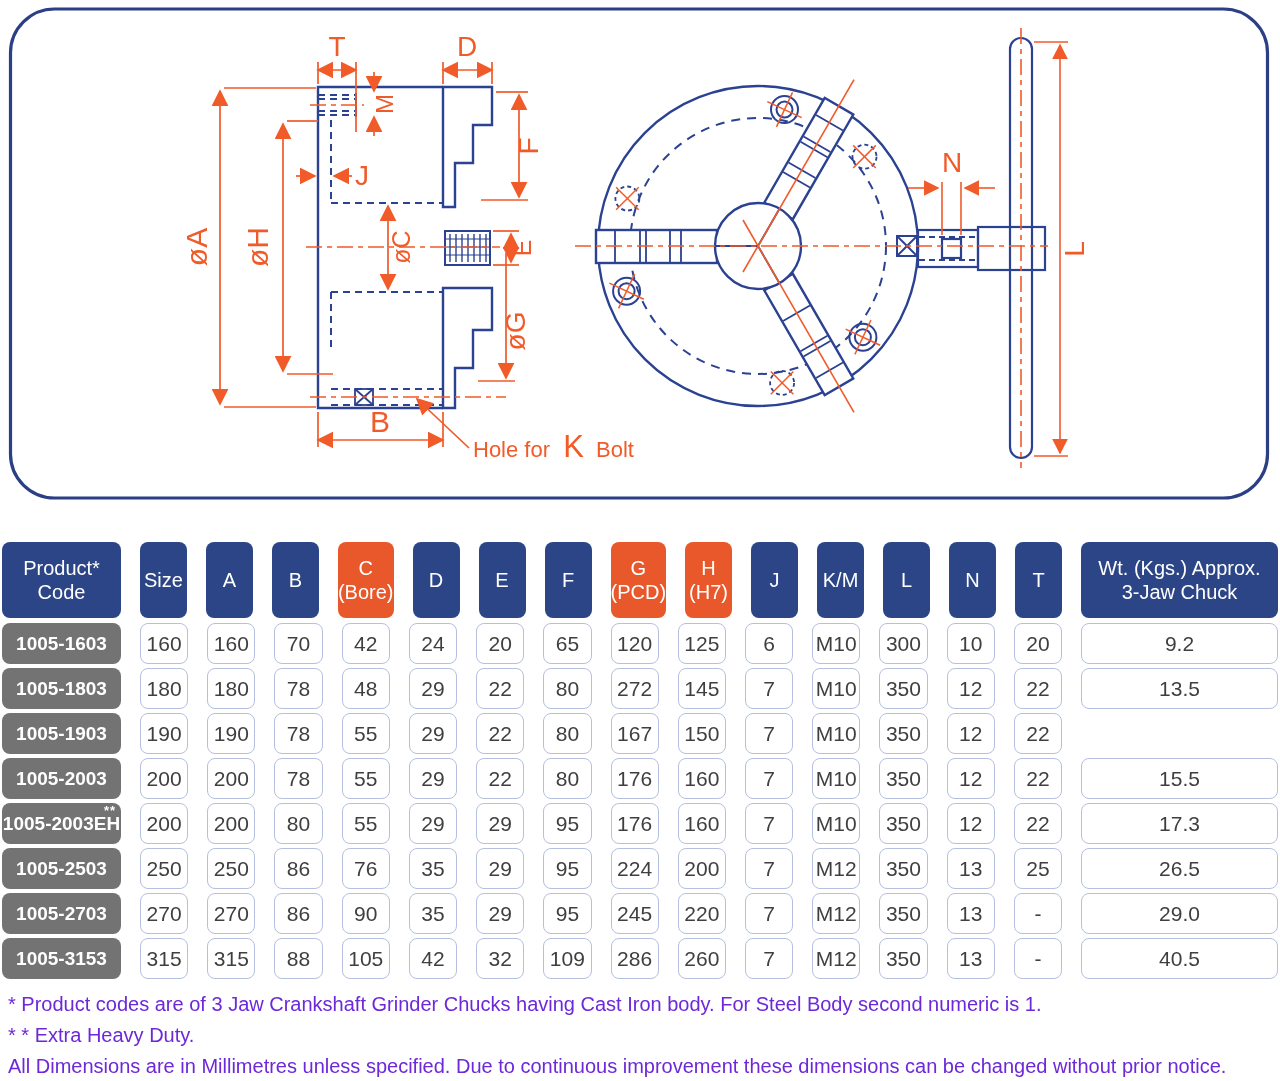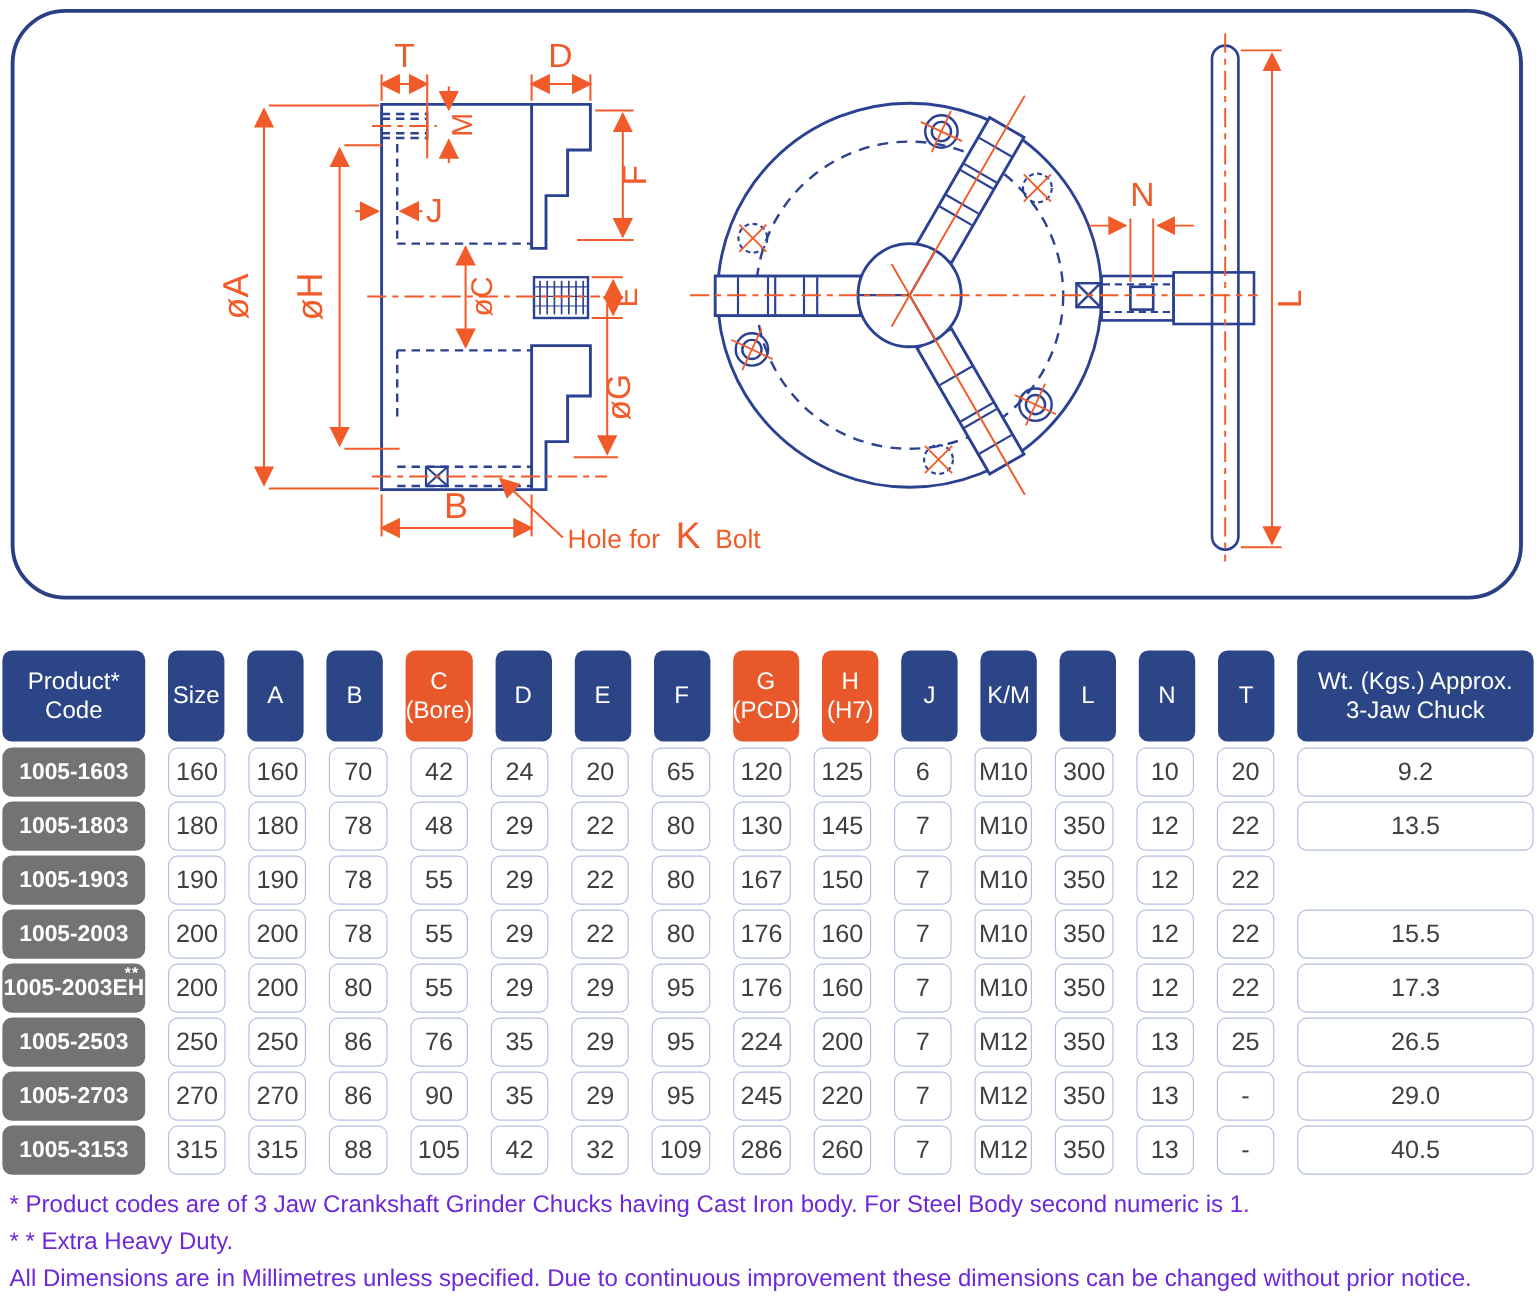--- a/index.html
+++ b/index.html
@@ -351,21 +351,21 @@
       </div>
       <div class="trow">
         <div class="cell code-cell">1005-1803</div>
         <div class="cell dcell">180</div>
         <div class="cell dcell">180</div>
         <div class="cell dcell">78</div>
         <div class="cell dcell">48</div>
         <div class="cell dcell">29</div>
         <div class="cell dcell">22</div>
         <div class="cell dcell">80</div>
-        <div class="cell dcell">130</div>
+        <div class="cell dcell">272</div>
         <div class="cell dcell">145</div>
         <div class="cell dcell">7</div>
         <div class="cell dcell">M10</div>
         <div class="cell dcell">350</div>
         <div class="cell dcell">12</div>
         <div class="cell dcell">22</div>
         <div class="cell dcell">13.5</div>
       </div>
       <div class="trow">
         <div class="cell code-cell">1005-1903</div>

